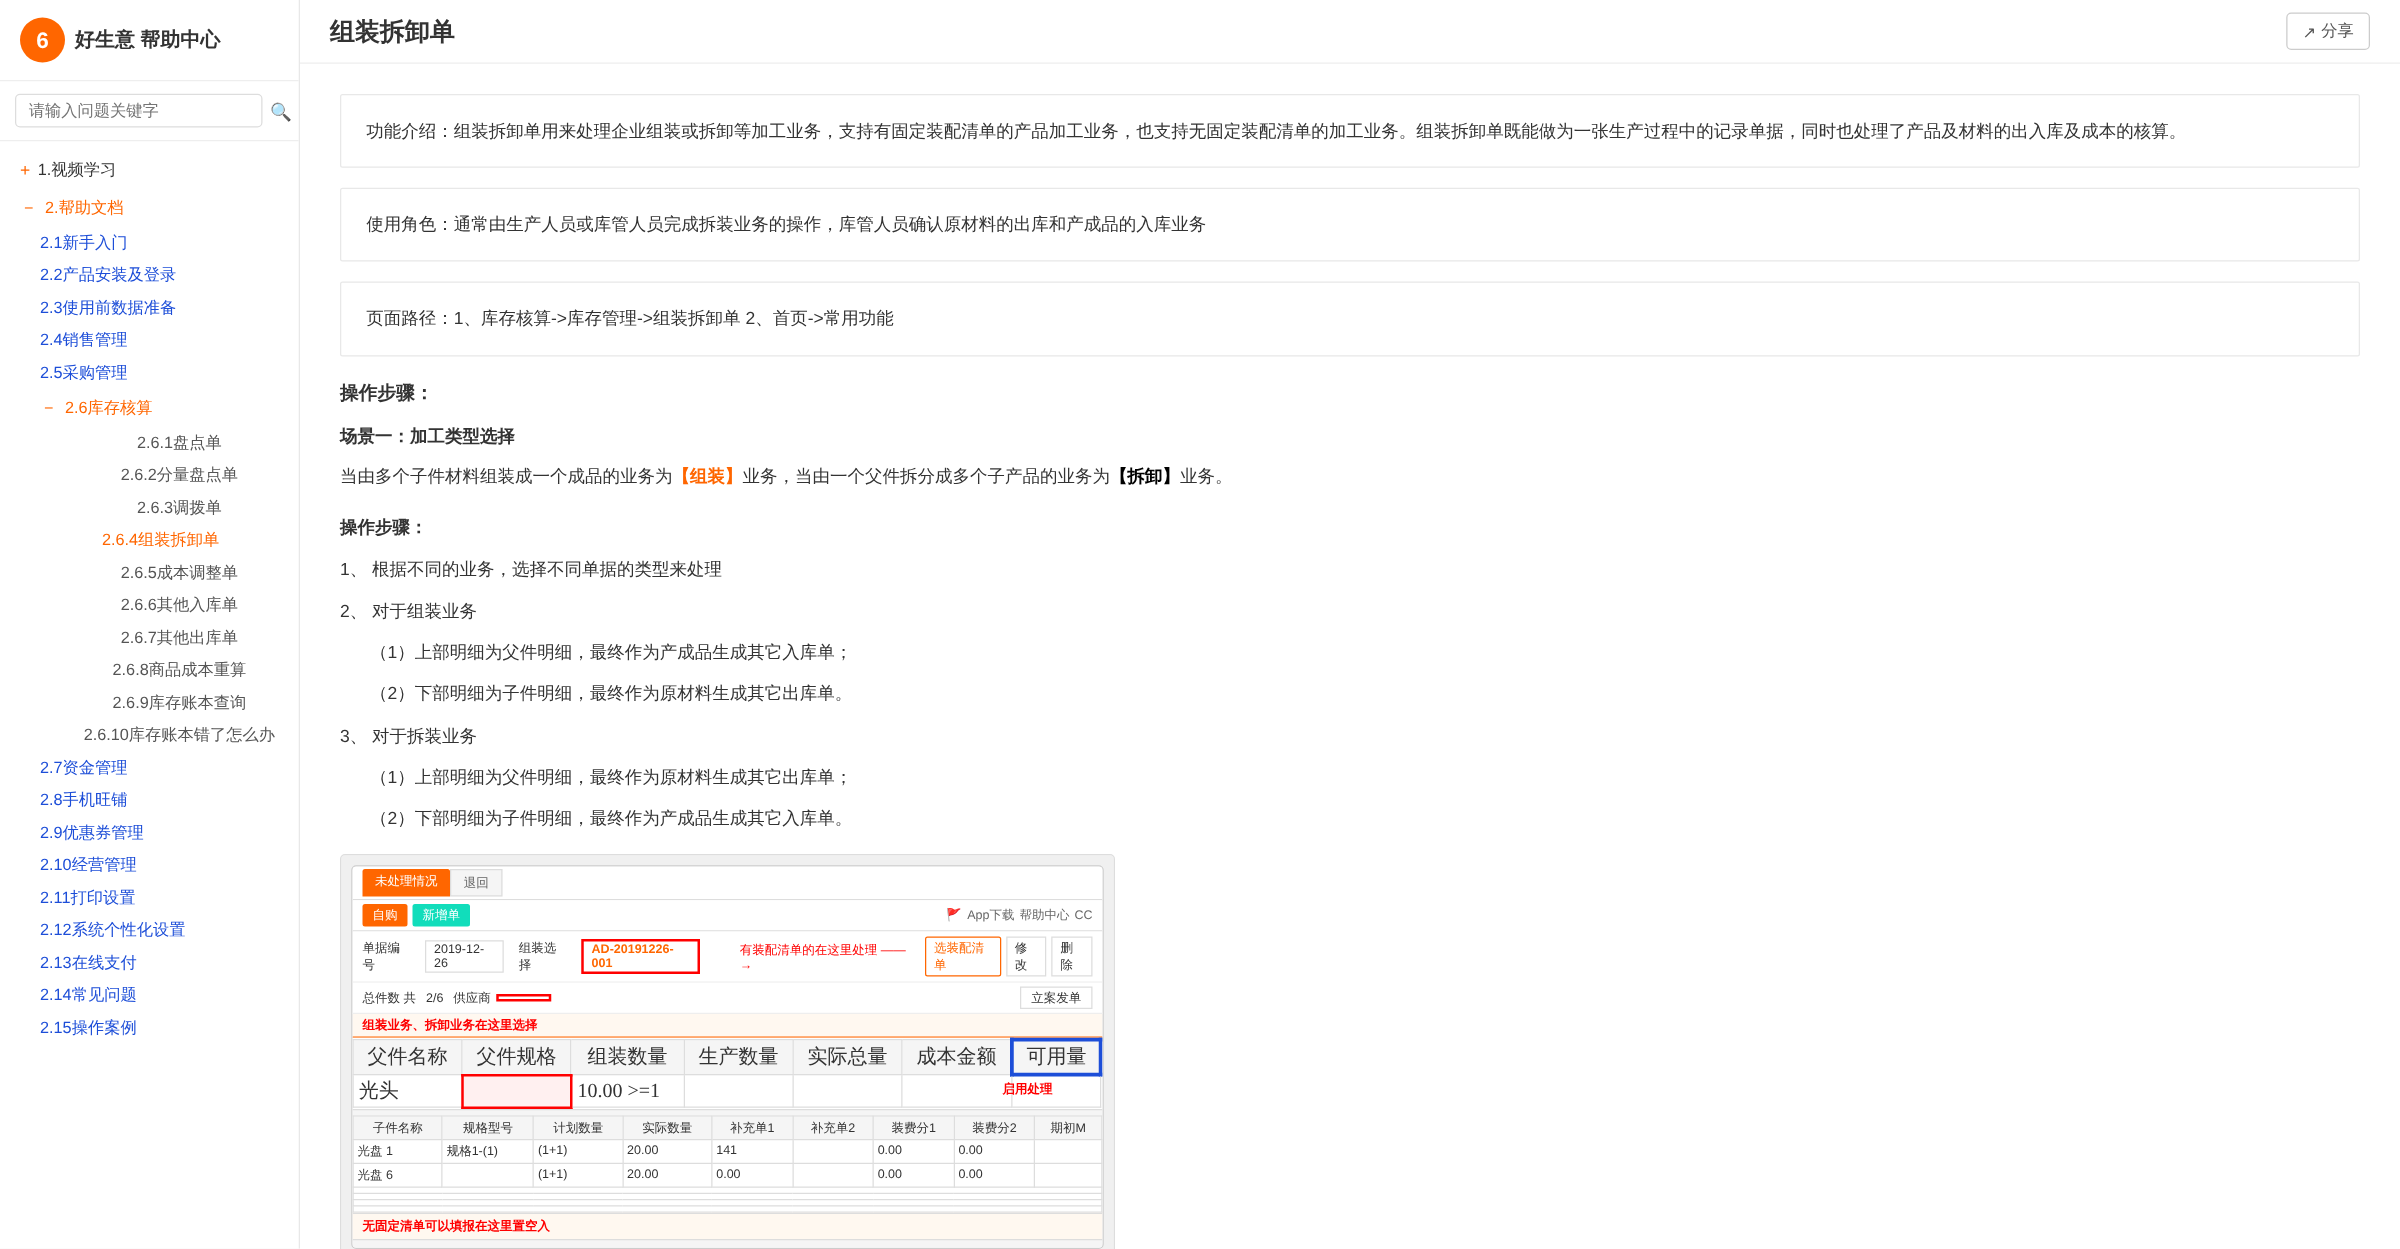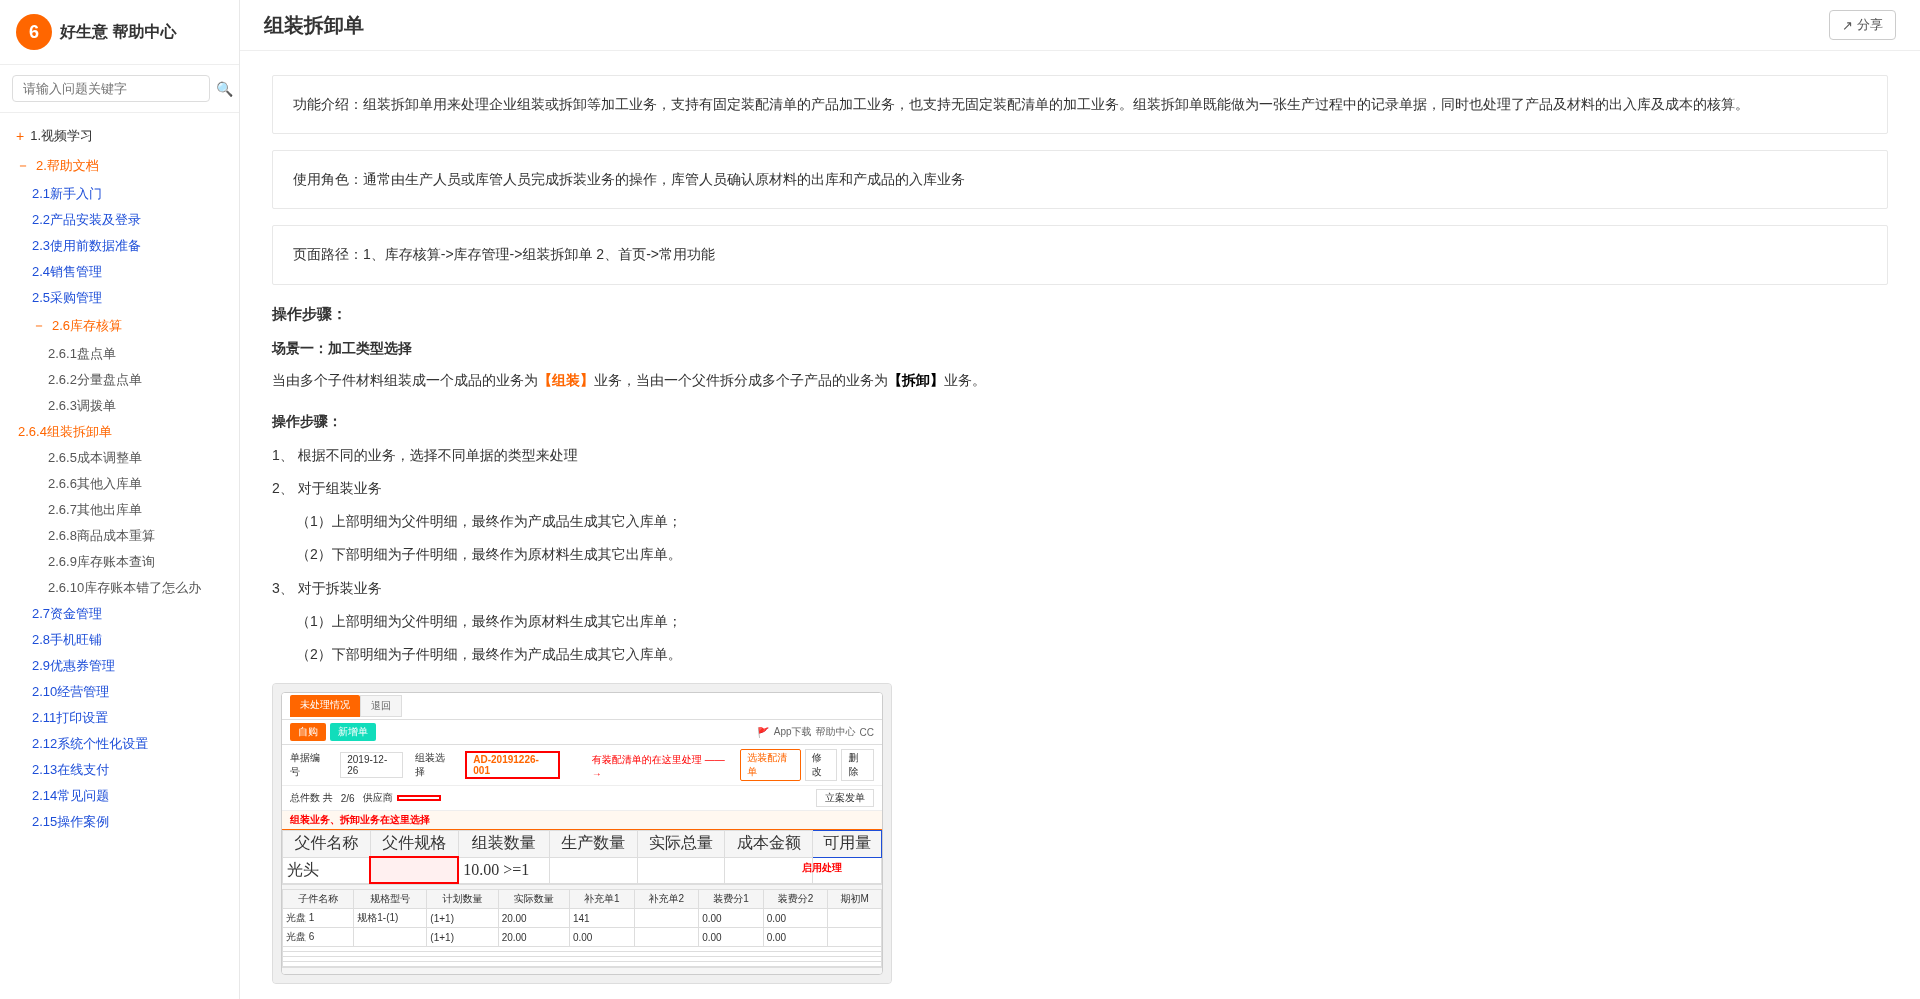--- a/index.html
+++ b/index.html
@@ -17,21 +17,21 @@
 
     .nav-list { flex: 1; padding: 8px 0; }
     .nav-section { padding: 6px 16px; font-size: 13px; color: #333; cursor: pointer; display: flex; align-items: center; }
     .nav-section .plus { color: #f60; margin-right: 6px; font-size: 14px; }
     .nav-section .minus { color: #f60; margin-right: 6px; font-size: 14px; }
     .nav-section.active { color: #f60; }
     .nav-section.active .minus { color: #f60; }
 
     .nav-sub { padding: 4px 0 4px 32px; font-size: 13px; color: #1d4ed8; cursor: pointer; }
 
-    .nav-sub2 { padding: 4px 0 4px 48px; font-size: 13px; color: #555; cursor: pointer; }
+    .nav-sub2 { padding: 4px 0 4px 48px; font-size: 13px; color: #555; cursor: pointer; text-align: center; }
     .nav-sub2.active-sub { color: #f60; padding-left: 18px; }
 
     
     .main { flex: 1; display: flex; flex-direction: column; overflow: hidden; background: #fff; }
 
     
     .topbar { display: flex; align-items: center; justify-content: space-between; padding: 10px 24px; border-bottom: 1px solid #eee; background: #fff; }
     .page-title { font-size: 20px; font-weight: bold; color: #333; }
     .share-btn { border: 1px solid #ccc; background: #fff; padding: 5px 12px; border-radius: 4px; cursor: pointer; font-size: 13px; color: #555; display: flex; align-items: center; gap: 4px; }
 
@@ -227,21 +227,21 @@
           <div style="background:#fff;">
             <table style="width:100%;border-collapse:collapse;font-size:16px;font-family:Liberation Serif, serif;">
               <thead>
                 <tr>
                   <th style="border:1px solid #ddd;padding:2px 4px;background:#f5f5f5;font-weight:normal;">父件名称</th>
                   <th style="border:1px solid #ddd;padding:2px 4px;background:#f5f5f5;font-weight:normal;">父件规格</th>
                   <th style="border:1px solid #ddd;padding:2px 4px;background:#f5f5f5;font-weight:normal;">组装数量</th>
                   <th style="border:1px solid #ddd;padding:2px 4px;background:#f5f5f5;font-weight:normal;">生产数量</th>
                   <th style="border:1px solid #ddd;padding:2px 4px;background:#f5f5f5;font-weight:normal;">实际总量</th>
                   <th style="border:1px solid #ddd;padding:2px 4px;background:#f5f5f5;font-weight:normal;">成本金额</th>
-                  <th style="border:1px solid #1d4ed8;padding:2px 4px;background:#f5f5f5;font-weight:normal;">可用量</th>
+                  <th style="border:3px solid #1d4ed8;padding:2px 4px;background:#f5f5f5;font-weight:normal;">可用量</th>
                 </tr>
               </thead>
               <tbody>
                 <tr>
                   <td style="border:1px solid #ddd;padding:2px 4px;">光头</td>
                   <td style="border:2px solid #f00;padding:2px 4px;background:#fff0f0;"></td>
                   <td style="border:1px solid #ddd;padding:2px 4px;">10.00 &gt;=1</td>
                   <td style="border:1px solid #ddd;padding:2px 4px;"></td>
                   <td style="border:1px solid #ddd;padding:2px 4px;"></td>
                   <td style="border:1px solid #ddd;padding:2px 4px;"></td>
@@ -302,20 +302,23 @@
                 <tr>
                     <td style="border:1px solid #ddd;padding:2px 3px;" colspan="9"></td>
                   </tr>
                 <tr>
                     <td style="border:1px solid #ddd;padding:2px 3px;" colspan="9"></td>
                   </tr>
               </tbody>
             </table>
           </div>
 
+          <div style="padding:3px 8px; background:#fff8f0; font-size:10px; color:#f00; font-weight:bold; border-top:1px solid #ddd;">
+            无固定清单可以填报在这里置空入
+          </div>
 
           <div style="padding:3px 8px; background:#f5f5f5; font-size:10px; display:flex; gap:12px; border-top:1px solid #ddd;">
             
             
             
             
             
           </div>
         </div>
       </div>

